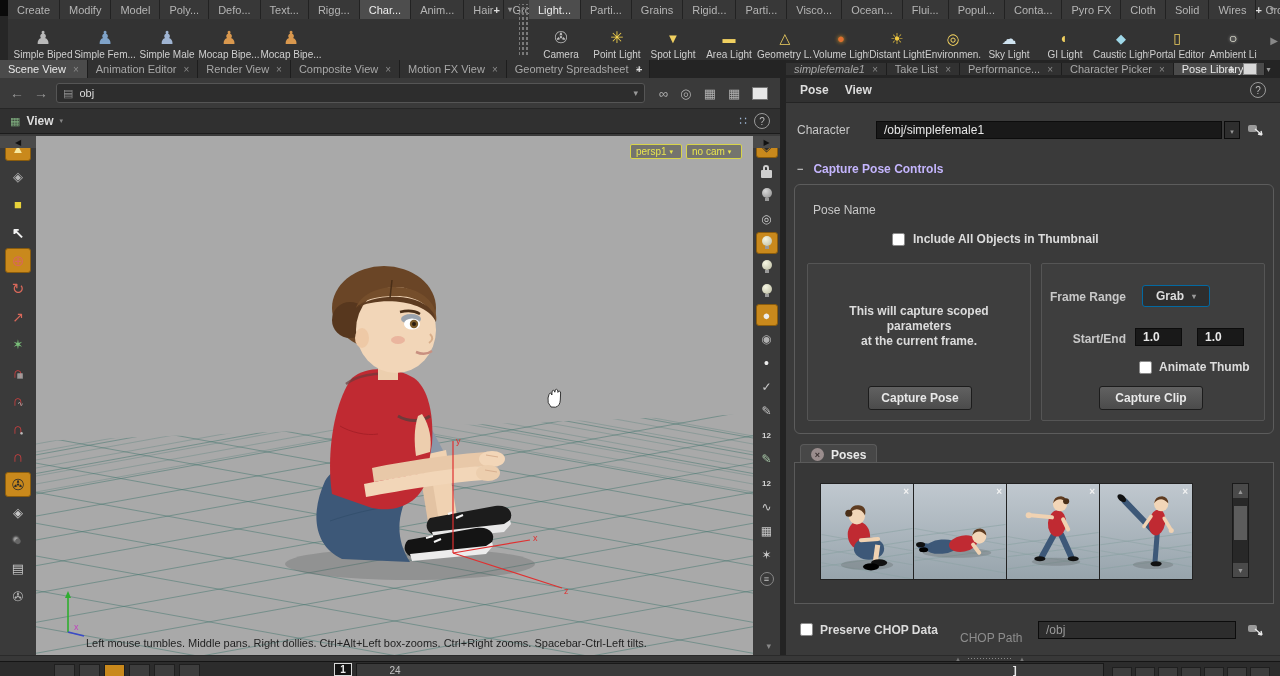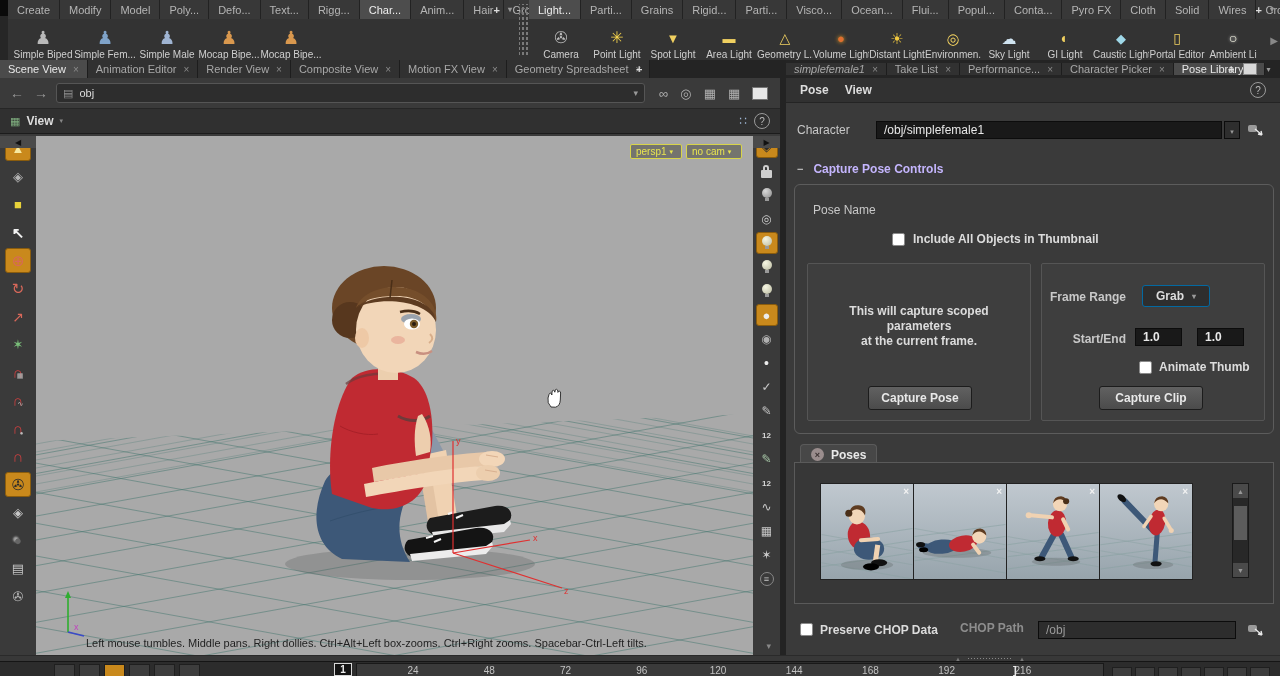--- a/index.html
+++ b/index.html
@@ -198,36 +198,36 @@
   .pose-thumb .del-x{position:absolute;right:4px;top:2px;color:#f2f2f2;font-size:10px;font-weight:bold;z-index:2;}
   .pose-thumb svg{position:absolute;left:0;top:0;}
   #poses-scroll{position:absolute;right:24px;top:20px;width:17px;height:95px;background:#282828;border:1px solid #1a1a1a;
     display:flex;flex-direction:column;align-items:center;box-sizing:border-box;}
   #poses-scroll .sbtn{width:15px;height:14px;background:#4a4a4a;color:#999;font-size:7px;display:flex;align-items:center;justify-content:center;}
   #poses-scroll .sthumb{width:13px;height:34px;background:#5c5c5c;margin:8px 0;}
   #poses-scroll .strack{flex:1;}
   #chop-row{position:absolute;left:0;top:542px;width:494px;height:20px;}
   #chop-row .cb{position:absolute;left:14px;top:3px;}
   #chop-row .cb-label{position:absolute;left:34px;top:3px;}
-  #chop-path-label{position:absolute;left:174px;top:1px;color:#8d8d8d;font-size:12px;font-weight:bold;}
+  #chop-path-label{position:absolute;left:174px;top:11px;color:#8d8d8d;font-size:12px;font-weight:normal;}
   #chop-path-field{position:absolute;left:252px;top:1px;width:198px;background:#2d2d2d;color:#9a9a9a;}
   .node-pick svg{display:block;}
 
   
   #splitter{left:0;top:655px;width:1280px;height:6px;background:#383838;border-top:1px solid #2a2a2a;}
   #splitter .handle{position:absolute;left:930px;top:0;width:120px;height:6px;display:flex;align-items:center;justify-content:center;gap:6px;}
   #splitter .dots{width:46px;height:5px;background-image:radial-gradient(#888 0.8px,transparent 1px);background-size:3px 3px;}
   #splitter .tri{color:#777;font-size:6px;line-height:6px;}
   #timeline{left:0;top:661px;width:1280px;height:15px;background:#2c2c2c;border-top:1px solid #151515;}
   .tl-cell{position:absolute;top:2px;width:21px;height:13px;background:#3d3d3d;border:1px solid #1f1f1f;box-sizing:border-box;}
   .tl-cell.orange{background:#c9891c;}
   #tl-frame-box{position:absolute;left:334px;top:1px;width:18px;height:13px;background:#141414;border:1px solid #d8d8d8;
     color:#eee;font-size:10px;font-weight:bold;display:flex;align-items:center;justify-content:center;box-sizing:border-box;}
   #tl-ruler{position:absolute;left:356px;top:1px;width:748px;height:14px;background:#3a3a3a;border:1px solid #191919;box-sizing:border-box;}
-  #tl-ticks{position:absolute;left:18px;top:0;width:686px;height:13px;display:flex;justify-content:space-around;}
+  #tl-ticks{position:absolute;left:18px;top:0;width:686px;height:13px;display:flex;justify-content:space-around;flex-direction:column;}
   #tl-ticks span{width:40px;text-align:center;color:#c2c2c2;font-size:10px;line-height:13px;}
   #tl-endbracket{position:absolute;left:656px;top:0;color:#e8e8e8;font-size:11px;line-height:13px;font-weight:bold;}
   .tlr-cell{position:absolute;top:5px;width:20px;height:10px;background:#3d3d3d;border:1px solid #1f1f1f;box-sizing:border-box;}
 </style>
 </head>
 <body>
 
 <div id="app">
 
   <div class="abs" id="shelf-area">

